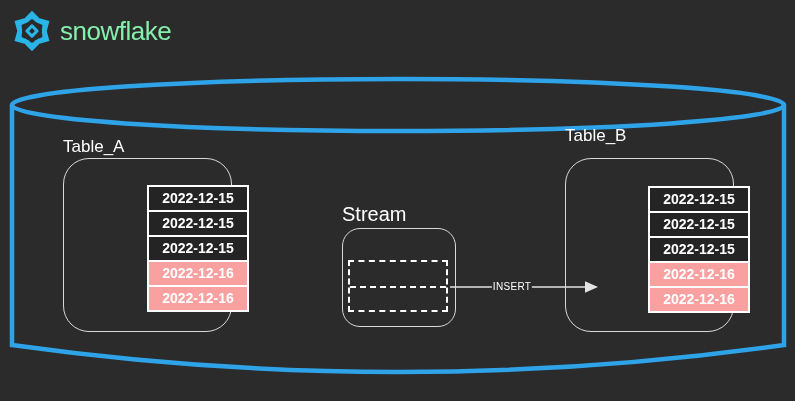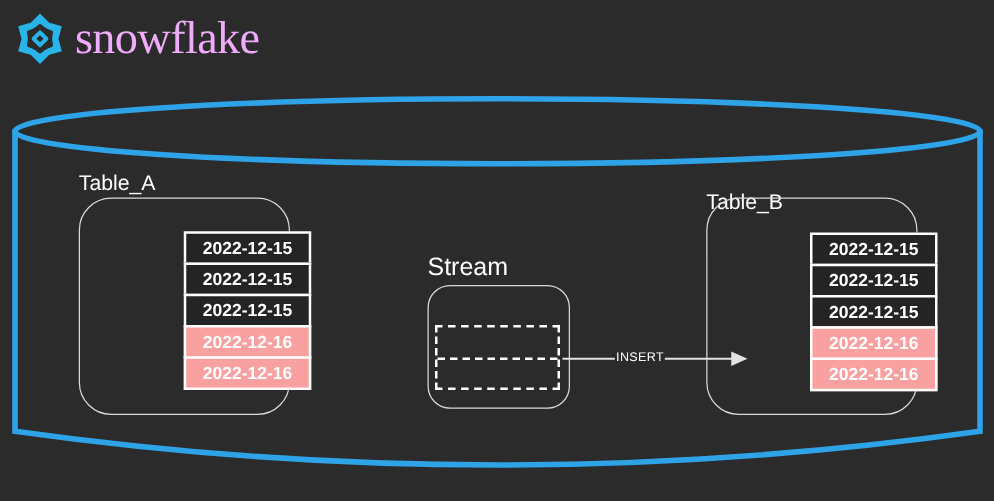--- a/index.html
+++ b/index.html
@@ -10,26 +10,25 @@
     position:relative;
     overflow:hidden;
     -webkit-font-smoothing:antialiased;
   }
   .abs{position:absolute;}
 
   
   .logo{left:8px;top:7px;display:flex;align-items:center;gap:4px;}
   .logo svg{display:block;}
   .logo-text{
-    color:#f0abfc;
-    font-size:37px;
+    color:#86efac;
+    font-size:26px;
     font-weight:400;
     letter-spacing:-0.5px;
     line-height:46px;
-    font-family:Liberation Serif, serif;
   }
 
   
   .cylinder{left:0;top:0;width:795px;height:401px;pointer-events:none;}
 
   
   .group-title{
     color:#ffffff;
     font-size:17px;
     height:20px;
@@ -126,21 +125,21 @@
   <div class="stream-slot first"></div>
   <div class="stream-slot"></div>
 </div>
 
 <svg class="abs arrow-svg" viewBox="0 0 795 401" width="795" height="401">
   <line x1="450" y1="287" x2="586" y2="287" stroke="#e3e3e3" stroke-width="1.6"></line>
   <polygon points="598,287 585,281.2 585,292.8" fill="#e3e3e3"></polygon>
 </svg>
 <div class="abs arrow-label">INSERT</div>
 
-<div class="abs group-title" style="left:565px;top:152px;width:169px;">Table_B</div>
+<div class="abs group-title" style="left:565px;top:126px;width:169px;">Table_B</div>
 <div class="abs table-container" style="left:565px;top:158px;width:169px;height:174px;"></div>
 <div class="abs rows" style="left:600px;top:186px;">
   <div class="row">2022-12-15</div>
   <div class="row">2022-12-15</div>
   <div class="row">2022-12-15</div>
   <div class="row highlight">2022-12-16</div>
   <div class="row highlight">2022-12-16</div>
 </div>
 
 </body></html>

